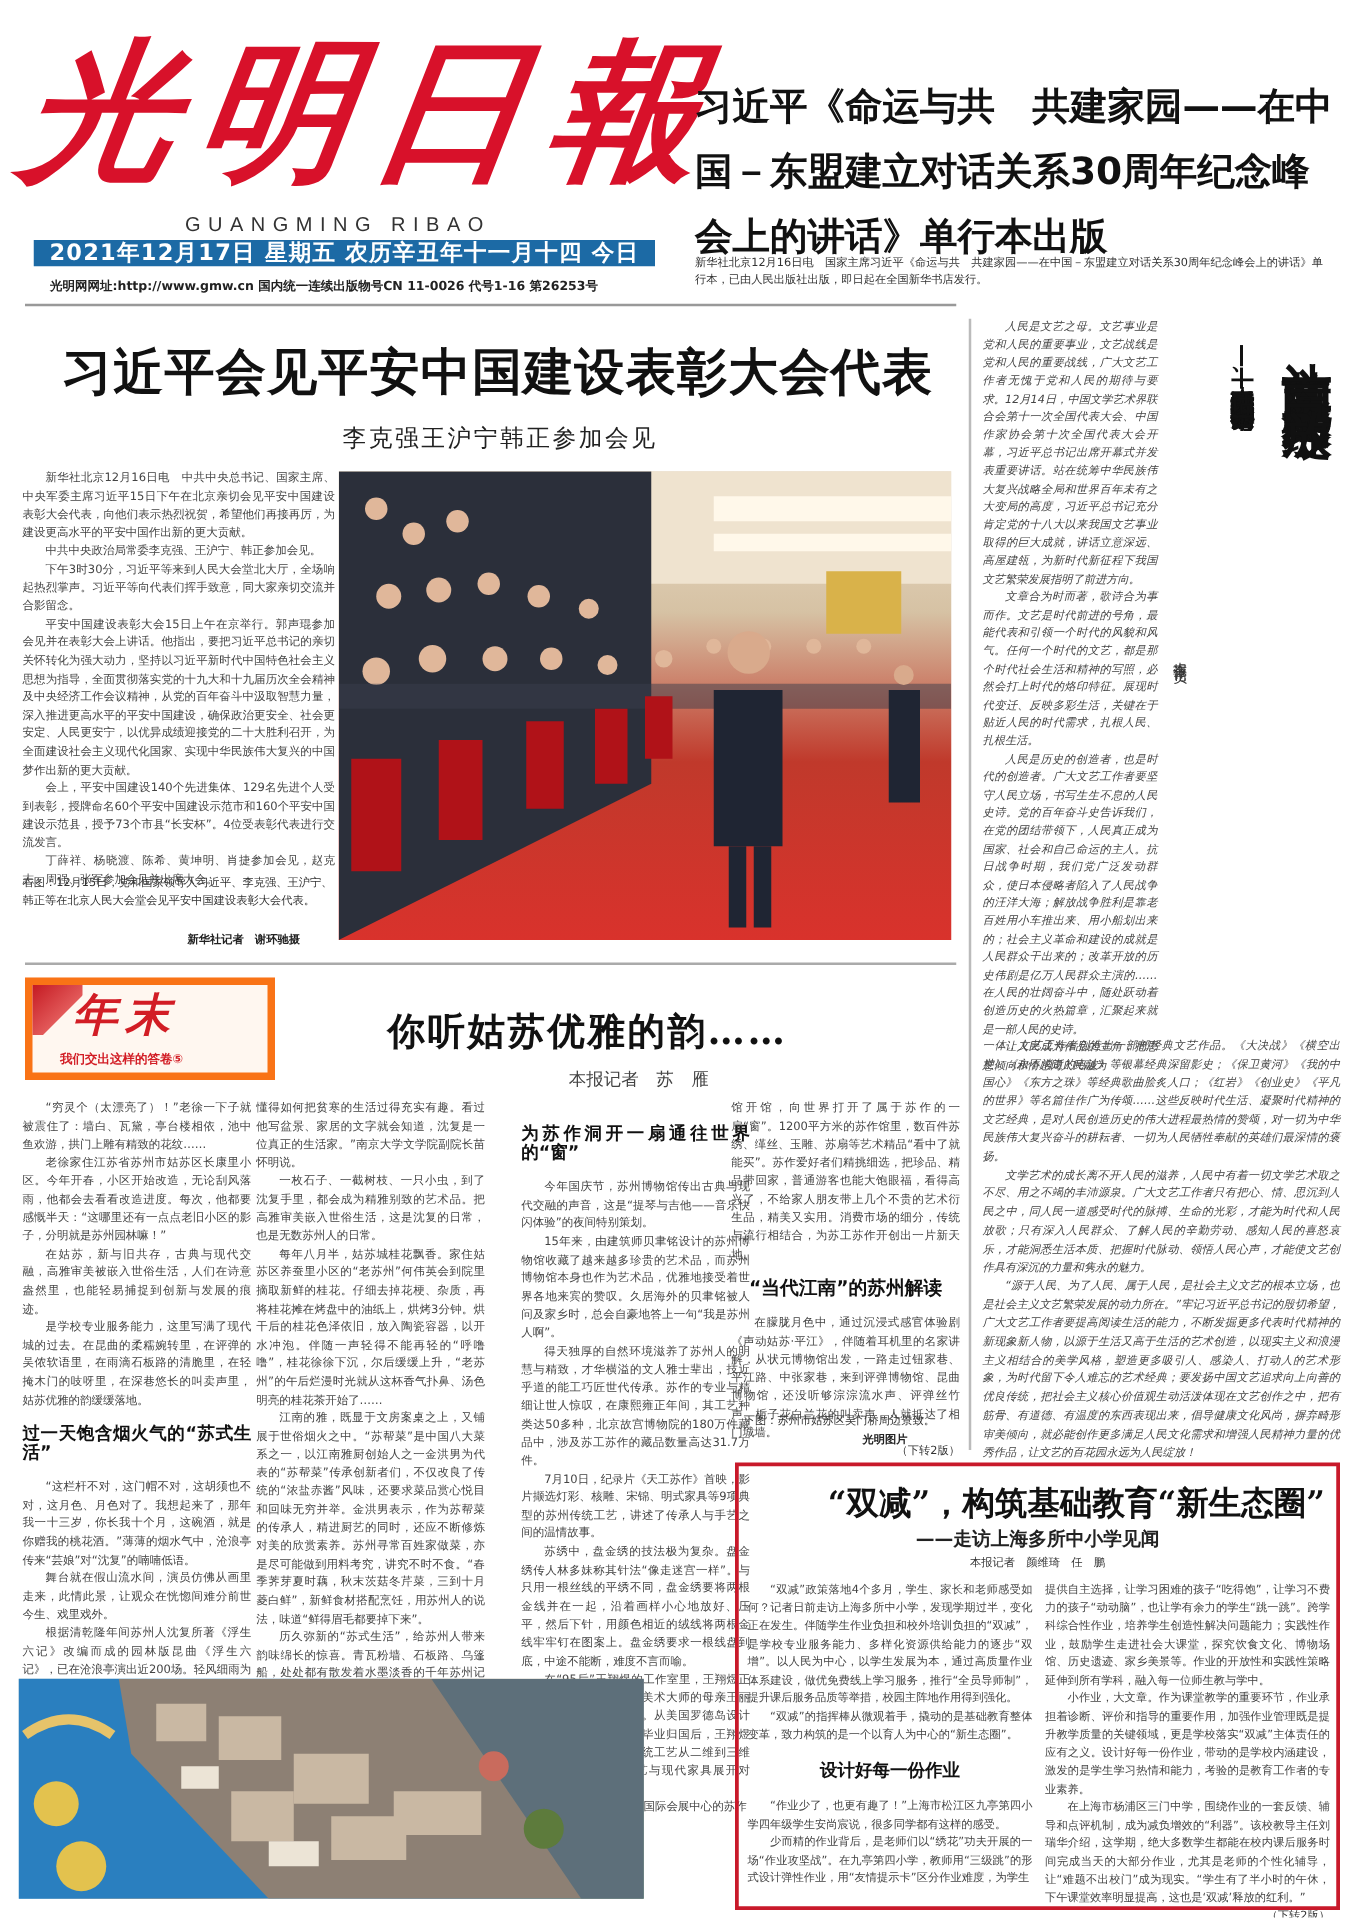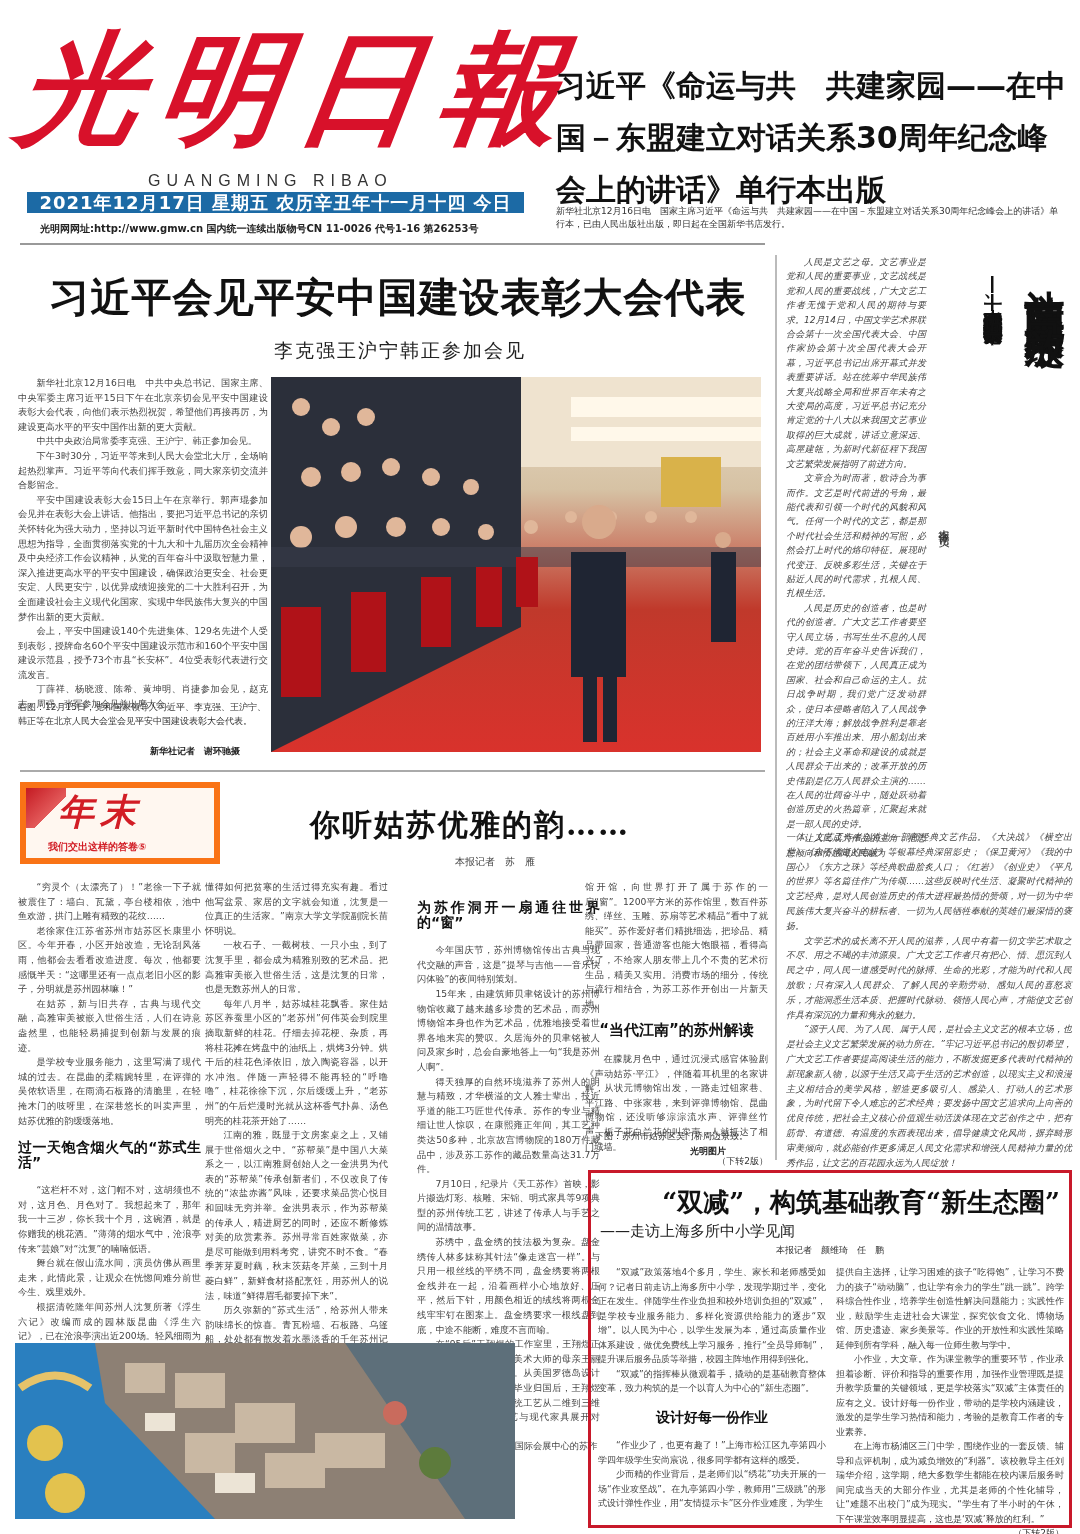--- a/index.html
+++ b/index.html
@@ -20,35 +20,35 @@
 .lead-col{left:18px;top:376px;width:250px}
 .photo1{left:271px;top:377px;width:490px;height:375px;overflow:hidden;background:linear-gradient(180deg,#e9dcc8 0%,#d6c2a4 30%,#c0392b 62%,#d9322c 100%)}
 .hr2{left:20px;top:770px;width:745px;height:2px;background:#aaa}
 .caption1{left:18px;top:700px;width:250px;font-size:9px;line-height:14px;color:#333}
 .credit1{left:150px;top:745px;font-size:9px;font-weight:bold}
 .banner{left:20px;top:782px;width:200px;height:82px;border:6px solid #f97316;background:#fff7f0}
 .banner-big{position:absolute;left:32px;top:0;font-size:36px;font-weight:bold;color:#d21d25;font-style:italic;letter-spacing:6px}
 .banner-small{position:absolute;left:22px;top:52px;font-size:10px;font-weight:bold;color:#d21d25}
 .banner-corner{position:absolute;left:0;top:0;width:40px;height:40px;background:linear-gradient(135deg,#c41a22 0%,#e35a5a 60%,transparent 61%)}
 .h2{left:310px;top:805px;font-family:"DejaVu Serif",serif;font-size:30px;font-weight:bold;color:#111;letter-spacing:2px}
-.byline2{left:455px;top:855px;font-size:10px;color:#444}
+.byline2{left:455px;top:855px;font-size:14px;color:#444}
 .col{top:880px;width:183px}
 .subhead{font-weight:bold;color:#111;font-size:14px;margin:12px 0 14px 0}
 .photo2{left:15px;top:1343px;width:500px;height:176px;overflow:hidden;background:linear-gradient(135deg,#1d6fa5 0%,#2c8ccf 25%,#8a7b6a 45%,#c9b8a3 60%,#9a8b7a 75%,#6d8a4f 100%)}
 .rightcol-h{left:1010px;top:258px;width:60px;font-family:"DejaVu Serif",serif;font-size:40px;line-height:50px;font-weight:bold;color:#111;writing-mode:vertical-rl;letter-spacing:3px}
 .rightcol-sub{left:965px;top:275px;width:40px;font-size:19px;font-weight:bold;color:#111;writing-mode:vertical-rl;line-height:22px;letter-spacing:-1px}
 .rightcol-author{left:935px;top:520px;font-size:11px;writing-mode:vertical-rl;color:#333;letter-spacing:2px}
 .right-body{left:786px;top:255px;width:140px;font-size:9px;line-height:14.4px;color:#444;font-style:italic;text-align:justify}
 .right-body p{text-indent:2em}
 .right-body-wide{left:786px;top:830px;width:286px;font-size:9px;line-height:14.8px;color:#444;font-style:italic;text-align:justify}
 .right-body-wide p{text-indent:2em}
 .vline{left:775px;top:255px;width:2px;height:905px;background:#bbb}
 .box{left:588px;top:1170px;width:484px;height:358px;border:3px solid #c8192a}
 .box-h{left:600px;top:1185px;width:460px;font-family:"DejaVu Serif",serif;font-size:26px;font-weight:bold;text-align:right;color:#111}
-.box-sub{left:600px;top:1222px;width:460px;font-size:15px;font-weight:normal;text-align:left;color:#222}
+.box-sub{left:600px;top:1222px;width:460px;font-size:15px;font-weight:bold;text-align:center;color:#222}
 .box-by{left:600px;top:1244px;width:460px;font-size:9px;text-align:center;color:#333}
 .boxcol{top:1265px;width:228px;font-size:9px;line-height:14.5px;color:#444;text-align:justify}
 .boxcol p{text-indent:2em}
 .caption2{left:595px;top:1130px;font-size:9px;color:#333}
 .credit2{left:690px;top:1145px;font-size:9px;font-weight:bold}
 .cont{text-align:right;font-size:9px;color:#333}
 </style>
 </head>
 <body>
 

